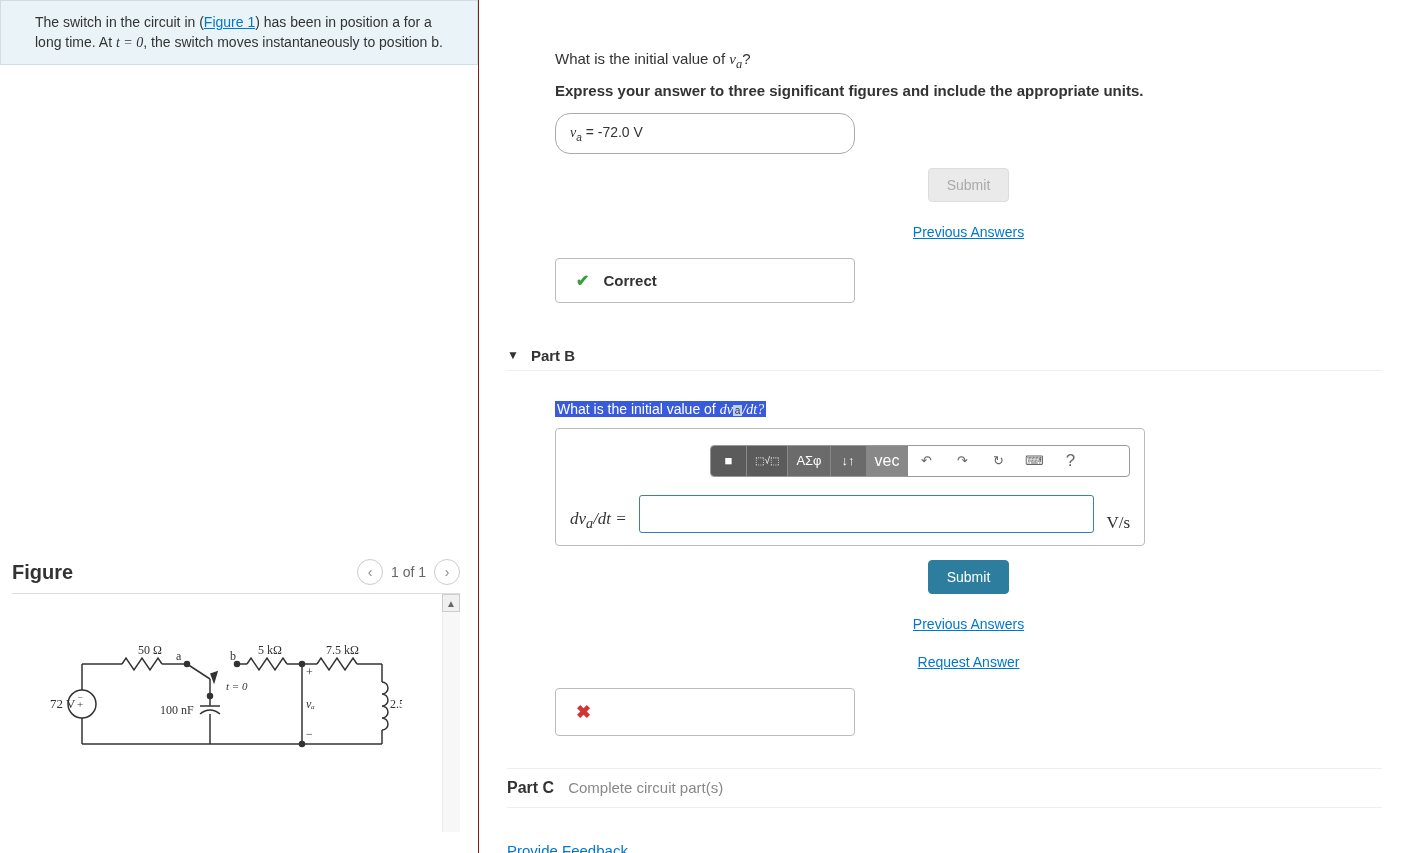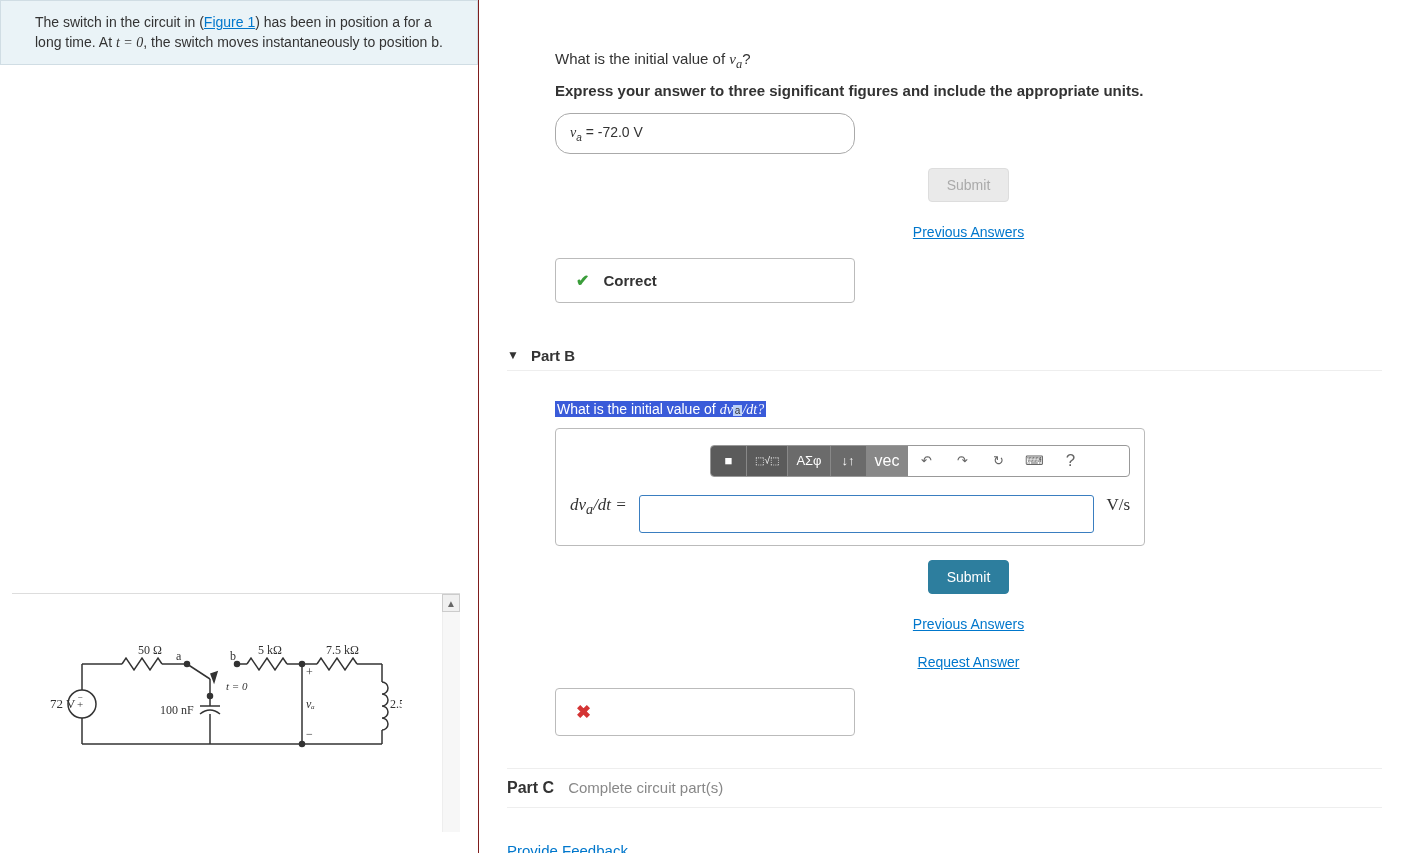--- a/index.html
+++ b/index.html
@@ -34,21 +34,21 @@
   .feedback-box .icon-correct { color: #3a9d3a; font-size: 16px; }
   .feedback-box .icon-incorrect { color: #d43434; font-size: 18px; font-weight: bold;}
   .highlight { background: #3a5bd9; color: #fff; padding: 0 2px; }
   .highlight .sub2 { background: #bcd0f7; color: #333; font-size: 10px; padding: 0 2px; }
   .answer-area { border: 1px solid #bbb; border-radius: 4px; padding: 16px 14px 12px 14px; margin-bottom: 14px; width: 590px; position: relative; }
   .toolbar { display: flex; width: 420px; border: 1px solid #999; border-radius: 4px; overflow: hidden; margin-left: auto; margin-bottom: 18px; }
   .tool-btn { flex: 0 0 auto; padding: 6px 8px; display: flex; align-items: center; justify-content: center; border-right: 1px solid #888; color: #fff; background: #6b6b6b; font-size: 13px; min-width: 36px; height: 30px;}
   .tool-btn.dark { background: #5b5b5b; }
   .tool-btn.light { background: #fff; color: #666; border-right: none; }
   .tool-btn.vec { background: #888; min-width: 36px; font-size: 16px;}
-  .answer-input-row { display: flex; align-items: flex-start; gap: 12px; }
+  .answer-input-row { display: flex; align-items: flex-end; gap: 12px; }
   .answer-label { font-family: 'Times New Roman', serif; font-style: italic; font-size: 17px; }
   .answer-input { flex: 1; height: 38px; border: 1px solid #3a7ec0; border-radius: 3px; }
   .unit-label { font-family: 'Times New Roman', serif; font-size: 17px; }
   .part-c-row { margin-top: 32px; margin-bottom: 34px; border-bottom: 1px solid #eee; border-top: 1px solid #eee; padding: 10px 0; display: flex; align-items: center; gap: 14px; }
   .part-c-title { font-weight: bold; font-size: 16px; }
   .part-c-text { color: #888; font-size: 15px; }
   .provide-fb { color: #0077cc; text-decoration: underline; cursor: pointer; font-size: 15px; }
   .section-gap { margin-top: 50px; }
   .partA-block { padding-left: 48px; }
   .partB-block { padding-left: 48px; }
@@ -58,20 +58,28 @@
 <body>
 
 <div class="page">
 
   <div class="left-panel">
     <div class="problem-box">
       <span>The switch in the circuit in (</span><a href="#">Figure 1</a><span>) has been in position a for a long time. At </span><span class="it">t = 0</span><span>, the switch moves instantaneously to position b.</span>
     </div>
 
     <div class="figure-section">
+      <div class="figure-header">
+        <div class="figure-title">Figure</div>
+        <div class="figure-nav">
+          <div class="nav-btn">‹</div>
+          <span>1 of 1</span>
+          <div class="nav-btn">›</div>
+        </div>
+      </div>
       <div class="figure-body">
         <div class="figure-scroll-up">▲</div>
         <div class="figure-scrollbar"></div>
         <svg class="figure-svg" viewBox="0 0 360 140">
           <g stroke="#333" stroke-width="1.5" fill="none">
 
             <circle cx="40" cy="70" r="14"></circle>
             <line x1="40" y1="56" x2="40" y2="30"></line>
             <line x1="40" y1="84" x2="40" y2="110"></line>
             <line x1="40" y1="30" x2="80" y2="30"></line>

